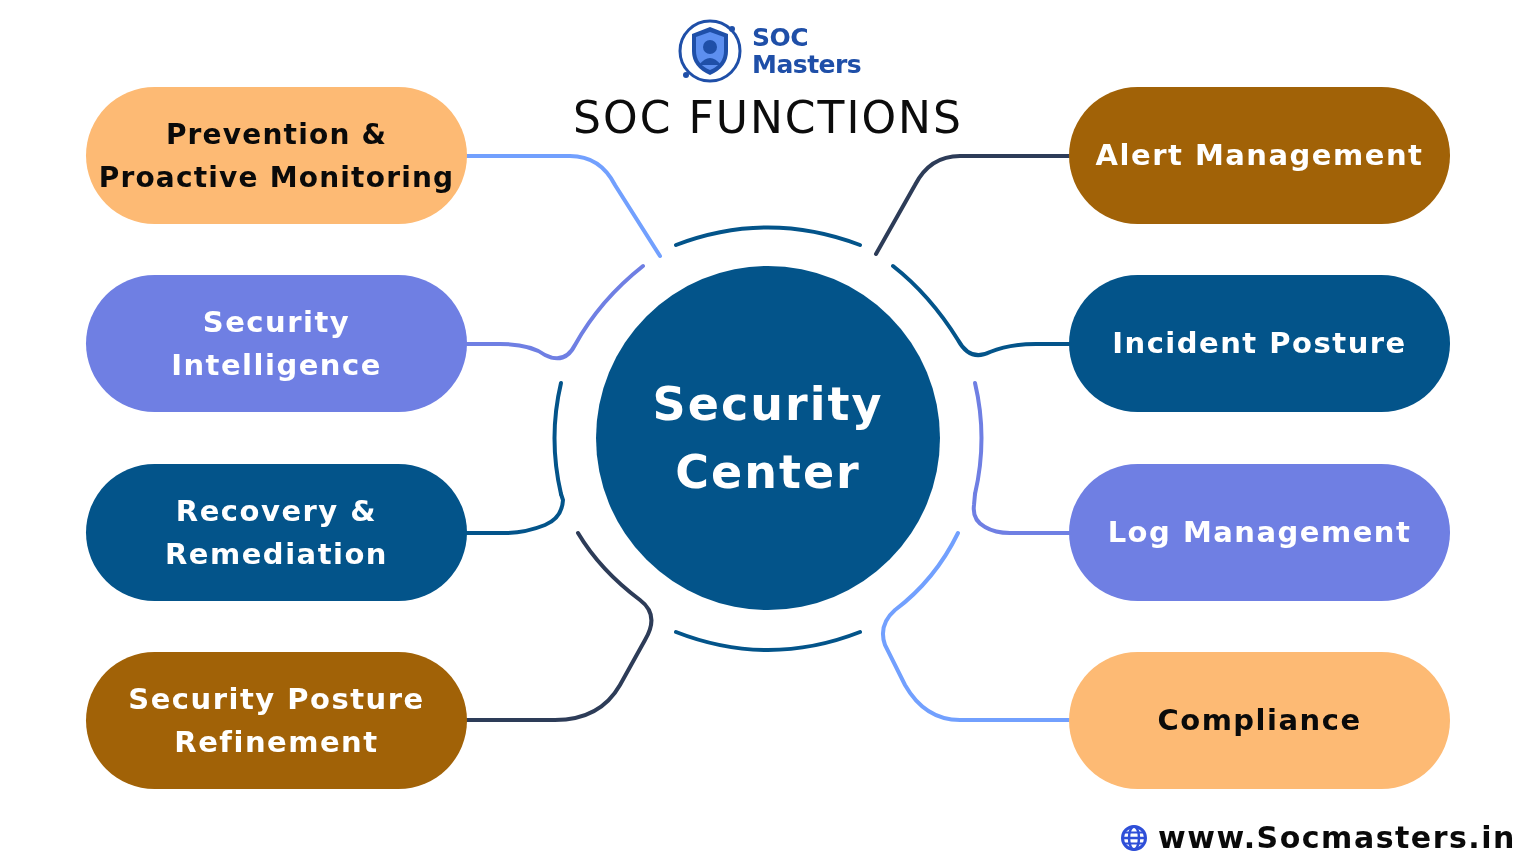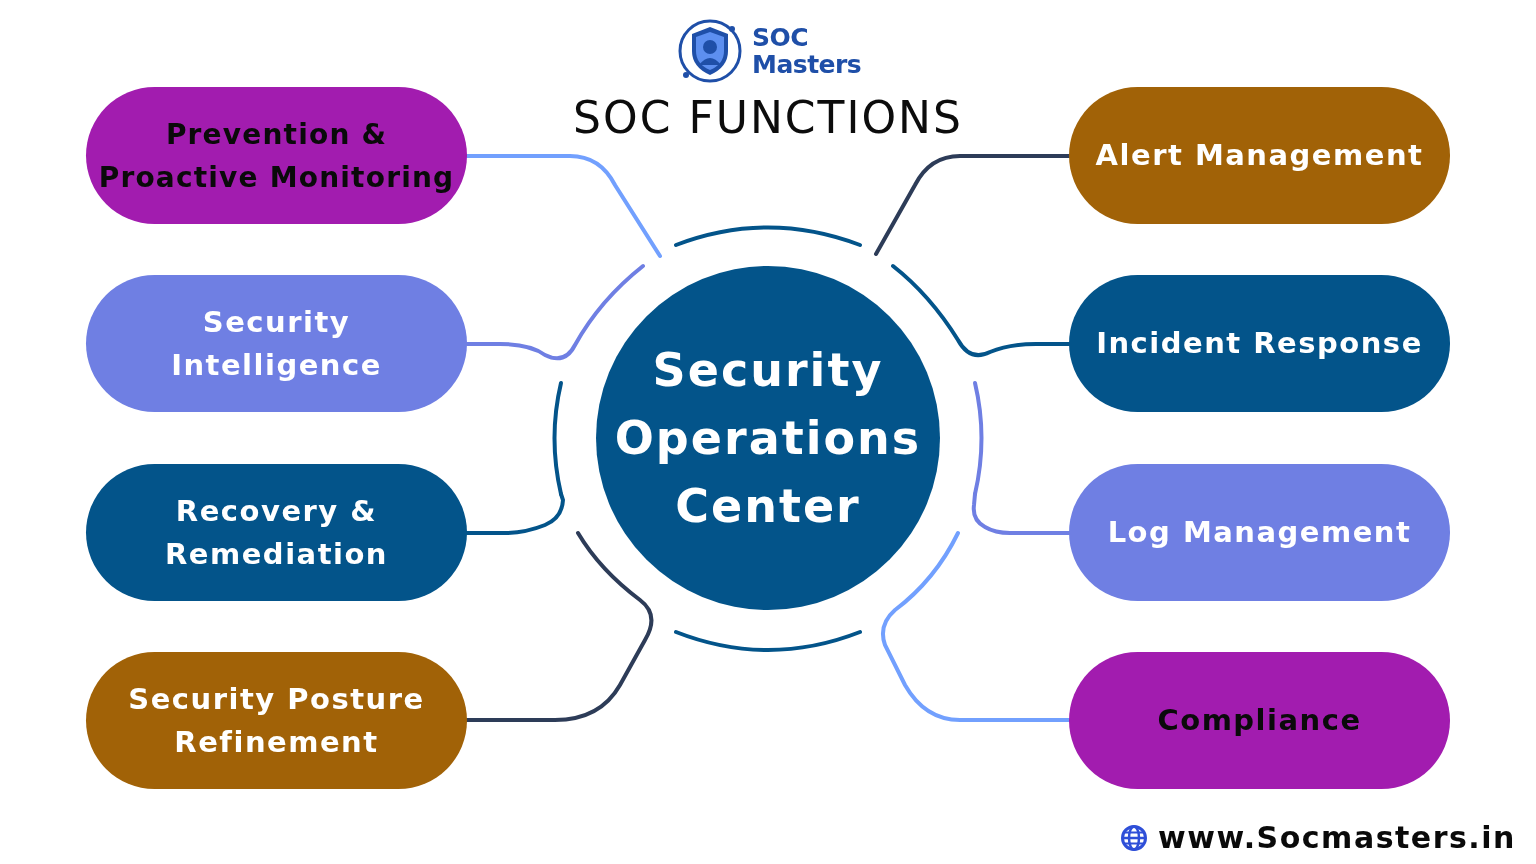--- a/index.html
+++ b/index.html
@@ -17,21 +17,21 @@
   .title { position: absolute; left: 520px; top: 92px; width: 496px; text-align: center; font-size: 44px; font-weight: normal; color: #0c0c0c; letter-spacing: 2px; }
 
   .pill { position: absolute; width: 381px; height: 137px; border-radius: 69px; display: flex; align-items: center; justify-content: center; text-align: center; font-weight: bold; font-size: 29px; line-height: 43px; letter-spacing: 1.5px; padding: 0 8px; }
   .pill.left { left: 86px; }
   .pill.right { left: 1069px; }
   .pill.r1 { top: 87px; }
   .pill.r2 { top: 275px; }
   .pill.r3 { top: 464px; }
   .pill.r4 { top: 652px; }
 
-  .c-light { background: #a21caf; color: #0a0a0a; }
+  .c-light { background: #fdba74; color: #0a0a0a; }
   .c-violet { background: #6f7fe3; color: #ffffff; text-align: center; }
   .c-blue { background: #03548a; color: #ffffff; }
   .c-navy { background: #a16207; color: #ffffff; }
 
   .pill.left.r1 { font-size: 28px; letter-spacing: 1.2px; }
 
   .hub { position: absolute; left: 596px; top: 266px; width: 344px; height: 344px; border-radius: 50%; background: #03548a; display: flex; align-items: center; justify-content: center; text-align: center; }
   .hub-text { color: #ffffff; font-weight: bold; font-size: 46px; line-height: 68px; letter-spacing: 2px; }
   .hub-text span { display: block; }
 
@@ -91,33 +91,32 @@
     <span style="display:block;width:240px;margin:0 auto;">Recovery &amp; Remediation</span>
   </div>
   <div class="pill left r4 c-navy">
     <span style="display:block;width:300px;margin:0 auto;">Security Posture Refinement</span>
   </div>
 
   <div class="pill right r1 c-navy">
     <span>Alert Management</span>
   </div>
   <div class="pill right r2 c-blue">
-    <span>Incident Response</span>
+    <span>Incident Posture</span>
   </div>
   <div class="pill right r3 c-violet">
     <span>Log Management</span>
   </div>
   <div class="pill right r4 c-light">
     <span>Compliance</span>
   </div>
 
   <div class="hub">
     <div class="hub-text">
       <span>Security</span>
-      <span>Operations</span>
       <span>Center</span>
     </div>
   </div>
 
 
   <div class="footer-right">
     <svg class="icon" viewBox="0 0 28 28">
       <circle cx="14" cy="14" r="11.5" fill="none" stroke="#2f4fd8" stroke-width="3"></circle>
       <ellipse cx="14" cy="14" rx="5" ry="11.5" fill="none" stroke="#2f4fd8" stroke-width="2.5"></ellipse>
       <line x1="2.5" y1="14" x2="25.5" y2="14" stroke="#2f4fd8" stroke-width="2.5"></line>

